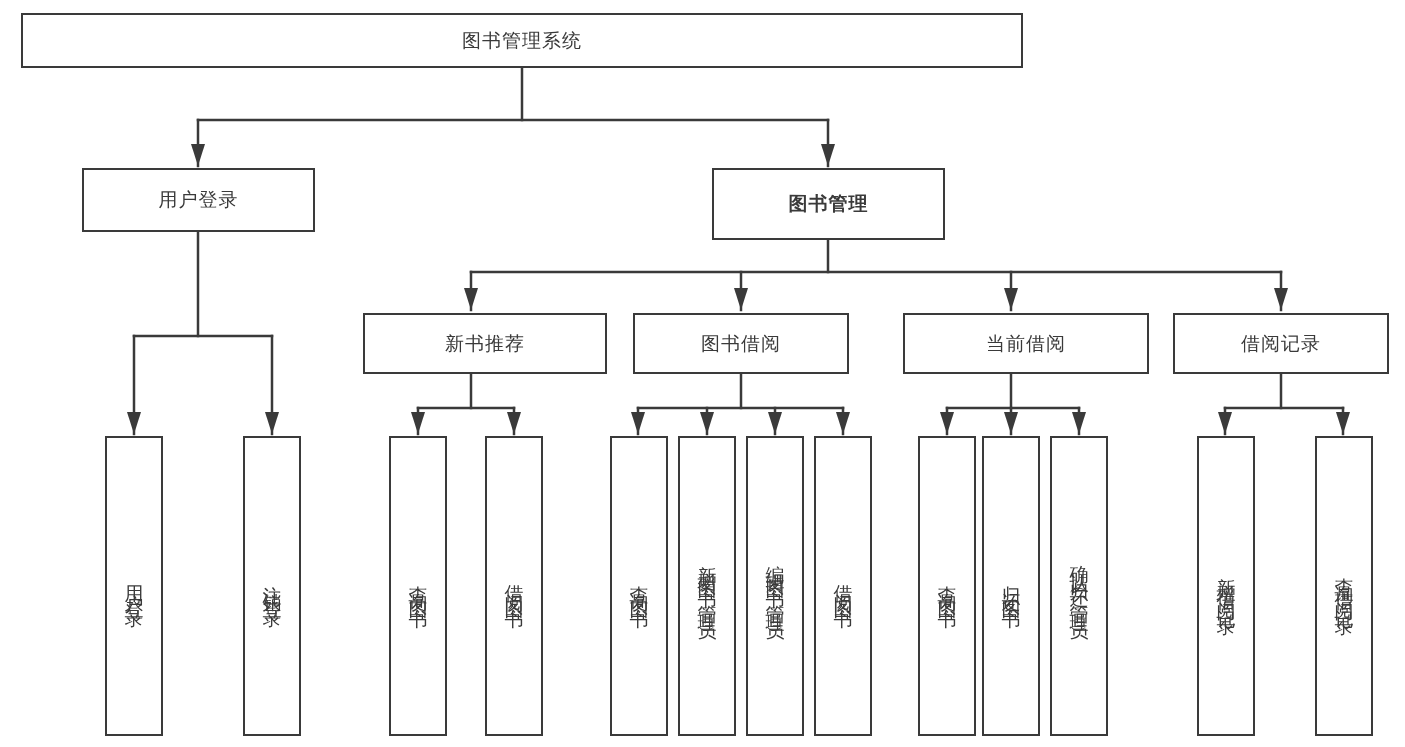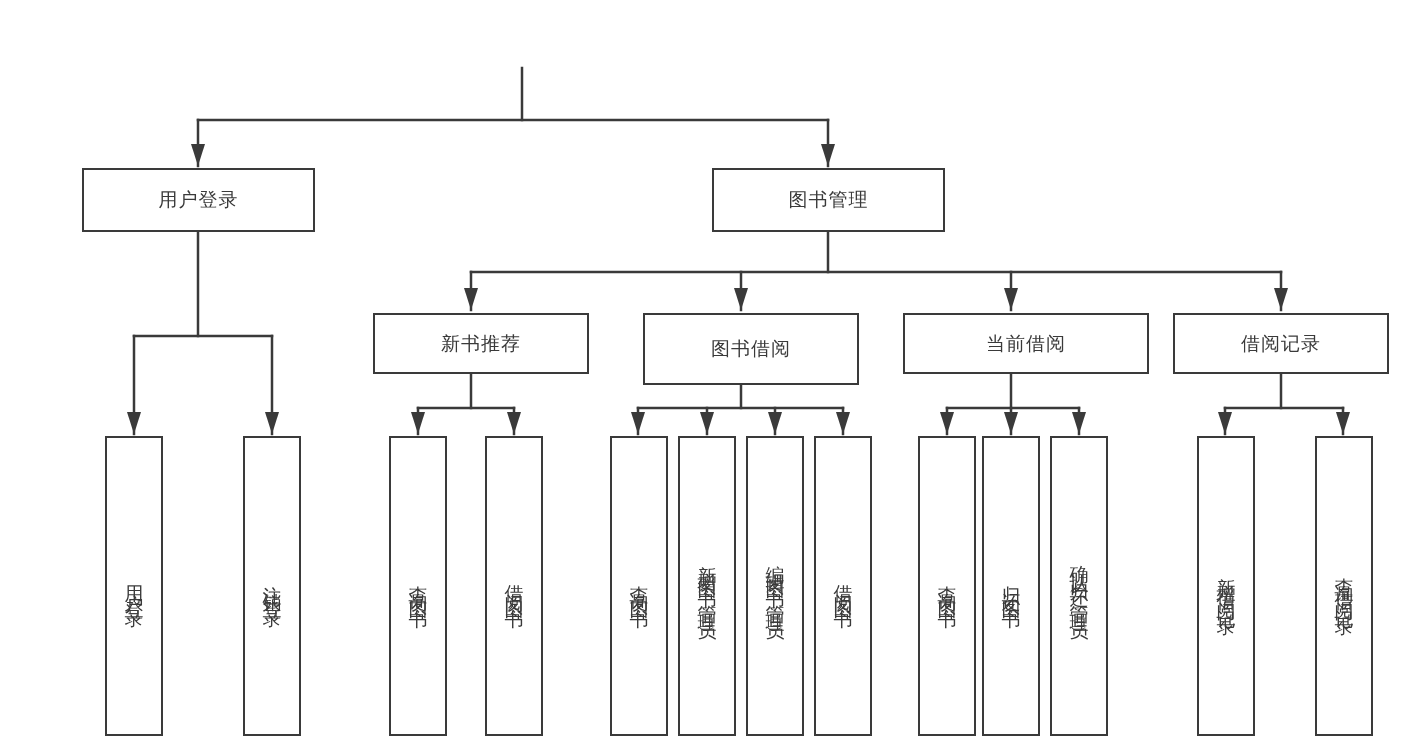--- a/index.html
+++ b/index.html
@@ -90,32 +90,35 @@
       <line x1="775" y1="408" x2="775" y2="434" marker-end="url(#ah)"></line>
       <line x1="843" y1="408" x2="843" y2="434" marker-end="url(#ah)"></line>
       <line x1="947" y1="408" x2="947" y2="434" marker-end="url(#ah)"></line>
       <line x1="1011" y1="408" x2="1011" y2="434" marker-end="url(#ah)"></line>
       <line x1="1079" y1="408" x2="1079" y2="434" marker-end="url(#ah)"></line>
       <line x1="1225" y1="408" x2="1225" y2="434" marker-end="url(#ah)"></line>
       <line x1="1343" y1="408" x2="1343" y2="434" marker-end="url(#ah)"></line>
     </g>
   </svg>
 
+  <div class="box hbox" style="left:21px; top:13px; width:1002px; height:55px;">
+    <span>图书管理系统</span>
+  </div>
 
   <div class="box hbox" style="left:82px; top:168px; width:233px; height:64px;">
     <span>用户登录</span>
   </div>
-  <div class="box hbox" style="left:712px; top:168px; width:233px; height:64px;">
+  <div class="box hbox" style="left:712px; top:168px; width:233px; height:72px;font-weight:bold;">
     <span>图书管理</span>
   </div>
 
-  <div class="box hbox" style="left:373px; top:313px; width:216px; height:61px;">
+  <div class="box hbox" style="left:363px; top:313px; width:244px; height:61px;">
     <span>新书推荐</span>
   </div>
-  <div class="box hbox" style="left:633px; top:313px; width:216px; height:72px;margin-left:10px;">
+  <div class="box hbox" style="left:633px; top:313px; width:216px; height:61px;">
     <span>图书借阅</span>
   </div>
   <div class="box hbox" style="left:903px; top:313px; width:246px; height:61px;">
     <span>当前借阅</span>
   </div>
   <div class="box hbox" style="left:1173px; top:313px; width:216px; height:61px;">
     <span>借阅记录</span>
   </div>
 
   <div class="box vbox" style="left:105px; top:436px; width:58px; height:300px;">

